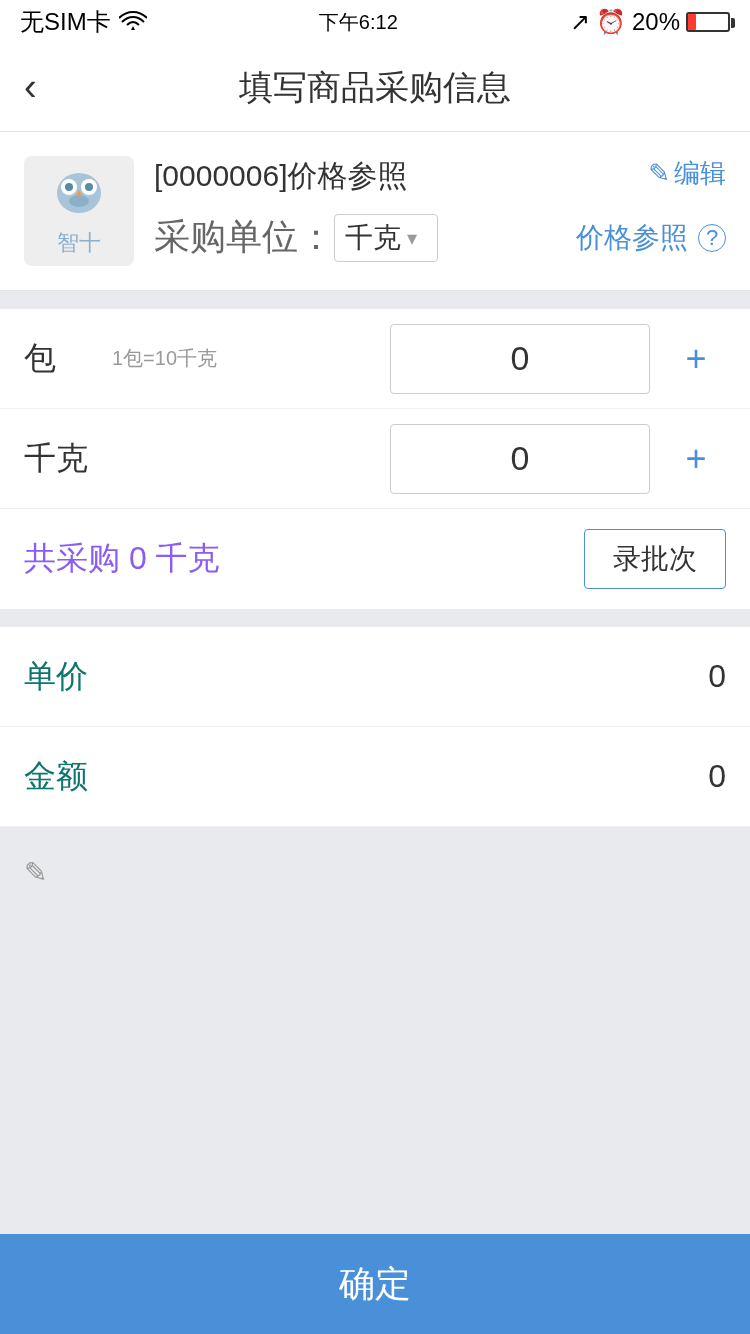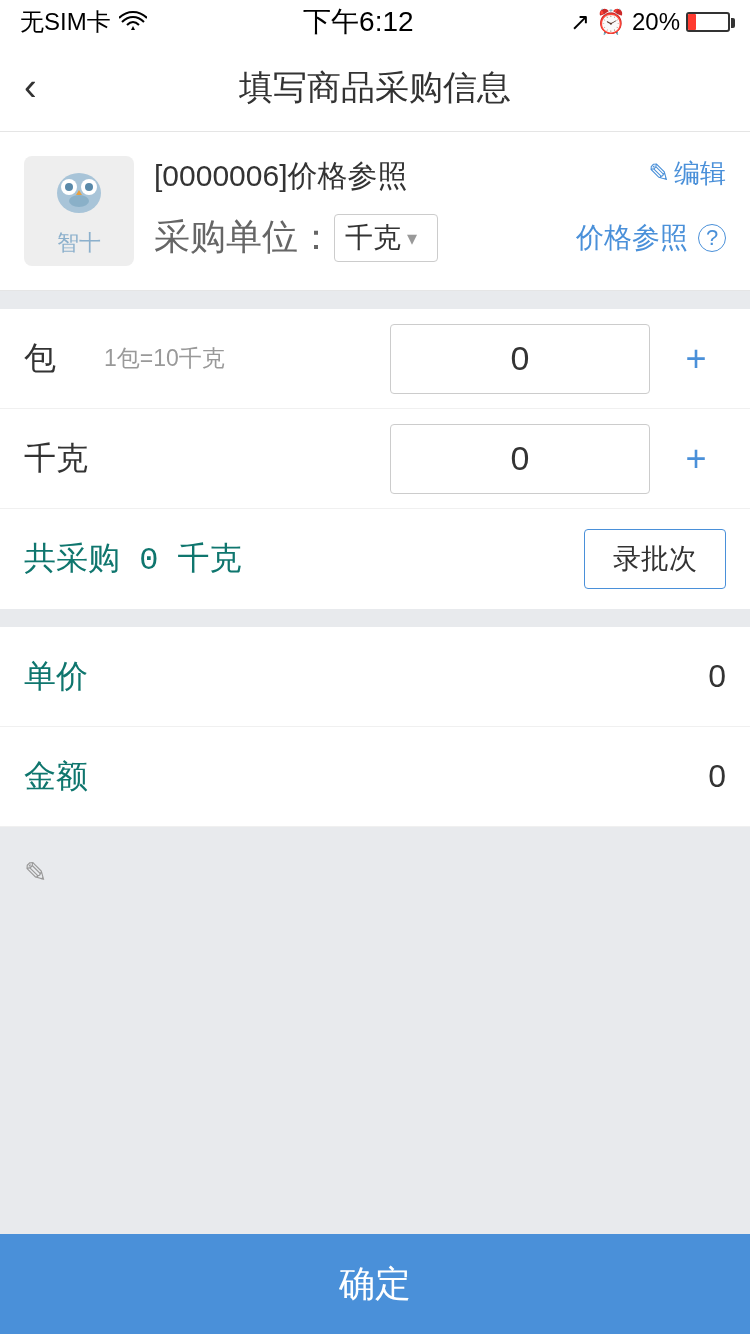--- a/index.html
+++ b/index.html
@@ -19,21 +19,21 @@
       height: 44px;
       background: #fff;
       display: flex;
       align-items: center;
       justify-content: space-between;
       padding: 0 20px;
       font-size: 24px;
       color: #000;
     }
     .status-left { display: flex; align-items: center; gap: 8px; }
-    .status-center { font-size: 28px; font-weight: 500; }
+    .status-center { font-size: 20px; font-weight: 500; }
     .status-right { display: flex; align-items: center; gap: 6px; font-size: 24px; }
     .battery-icon {
       width: 44px; height: 20px;
       border: 2px solid #333;
       border-radius: 3px;
       position: relative;
       display: inline-block;
     }
     .battery-icon::after {
       content: '';
@@ -171,22 +171,23 @@
       padding: 0 24px;
       height: 100px;
       border-bottom: 1px solid #f0f0f0;
     }
     .form-row-label {
       font-size: 32px;
       color: #333;
       min-width: 80px;
     }
     .form-row-sublabel {
-      font-size: 23px;
+      font-size: 20px;
       color: #999;
+      margin-left: 8px;
     }
     .form-row-input-wrap {
       flex: 1;
       display: flex;
       align-items: center;
       justify-content: flex-end;
       gap: 16px;
     }
     .quantity-input {
       width: 260px;
@@ -214,22 +215,21 @@
     .summary-row {
       display: flex;
       align-items: center;
       justify-content: space-between;
       padding: 0 24px;
       height: 100px;
       background: #fff;
     }
     .summary-text {
       font-size: 32px;
-      color: #0f766e;
-      font-family: Liberation Mono, monospace;
+      color: #8b5cf6;
     }
     .record-btn {
       border: 1px solid #4a90d9;
       border-radius: 4px;
       padding: 10px 28px;
       font-size: 28px;
       color: #333;
       background: #fff;
       cursor: pointer;
     }

